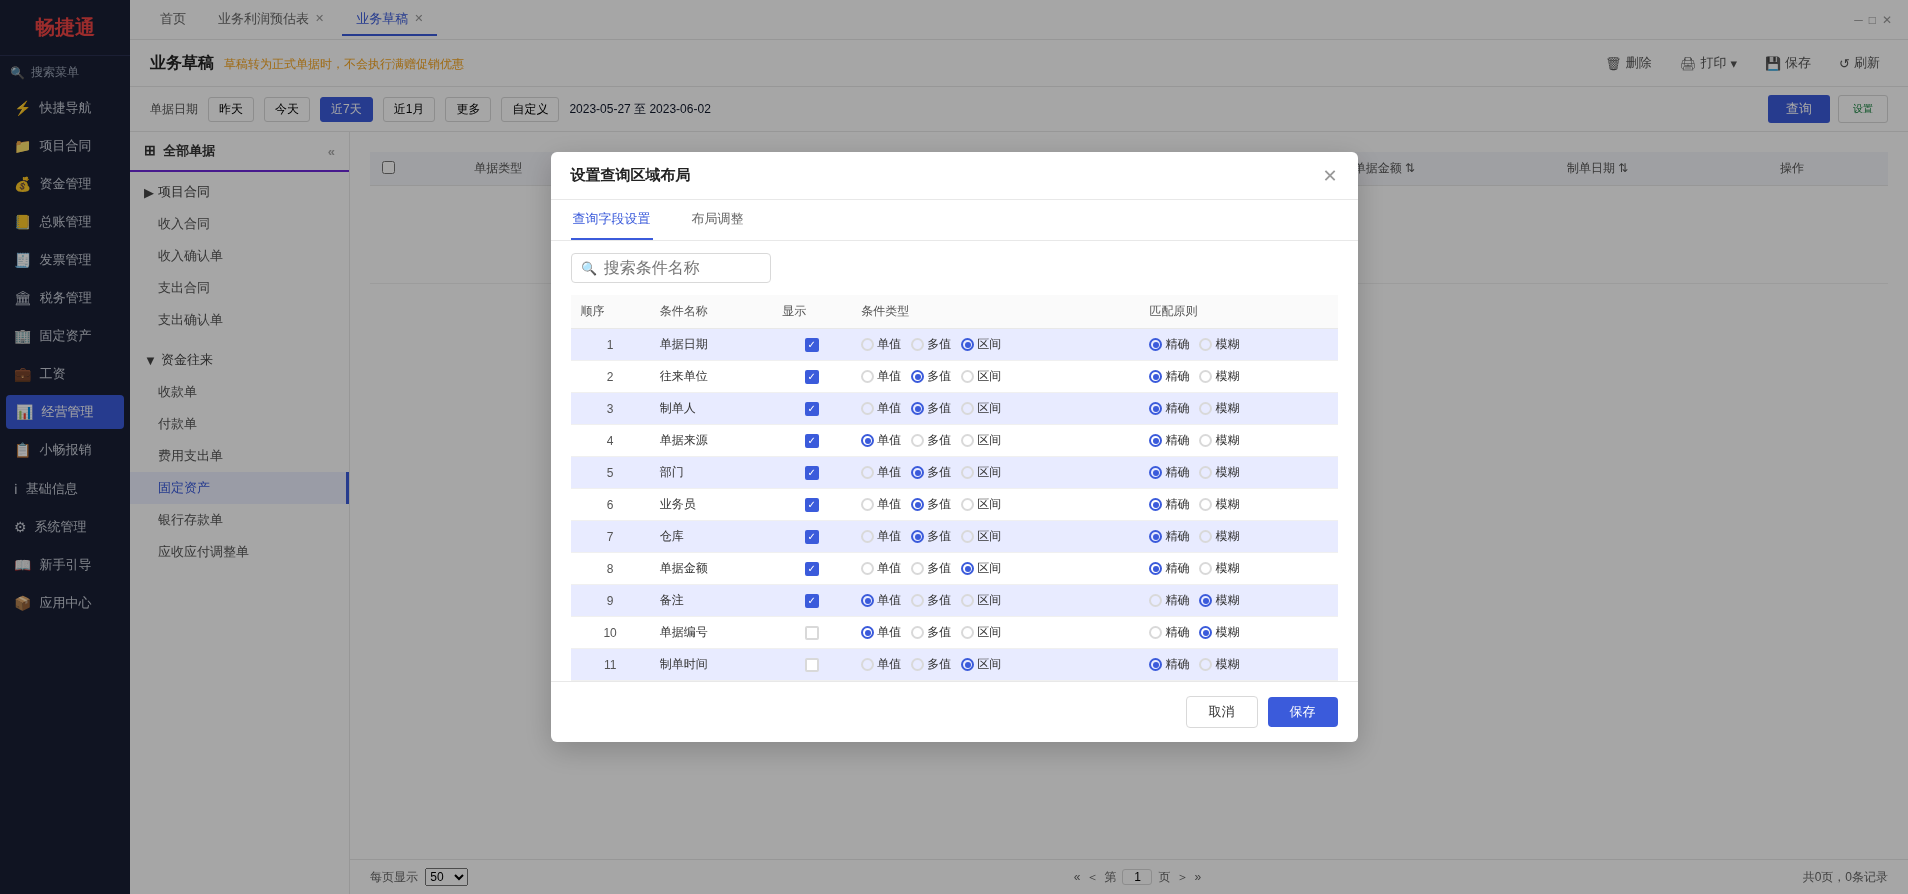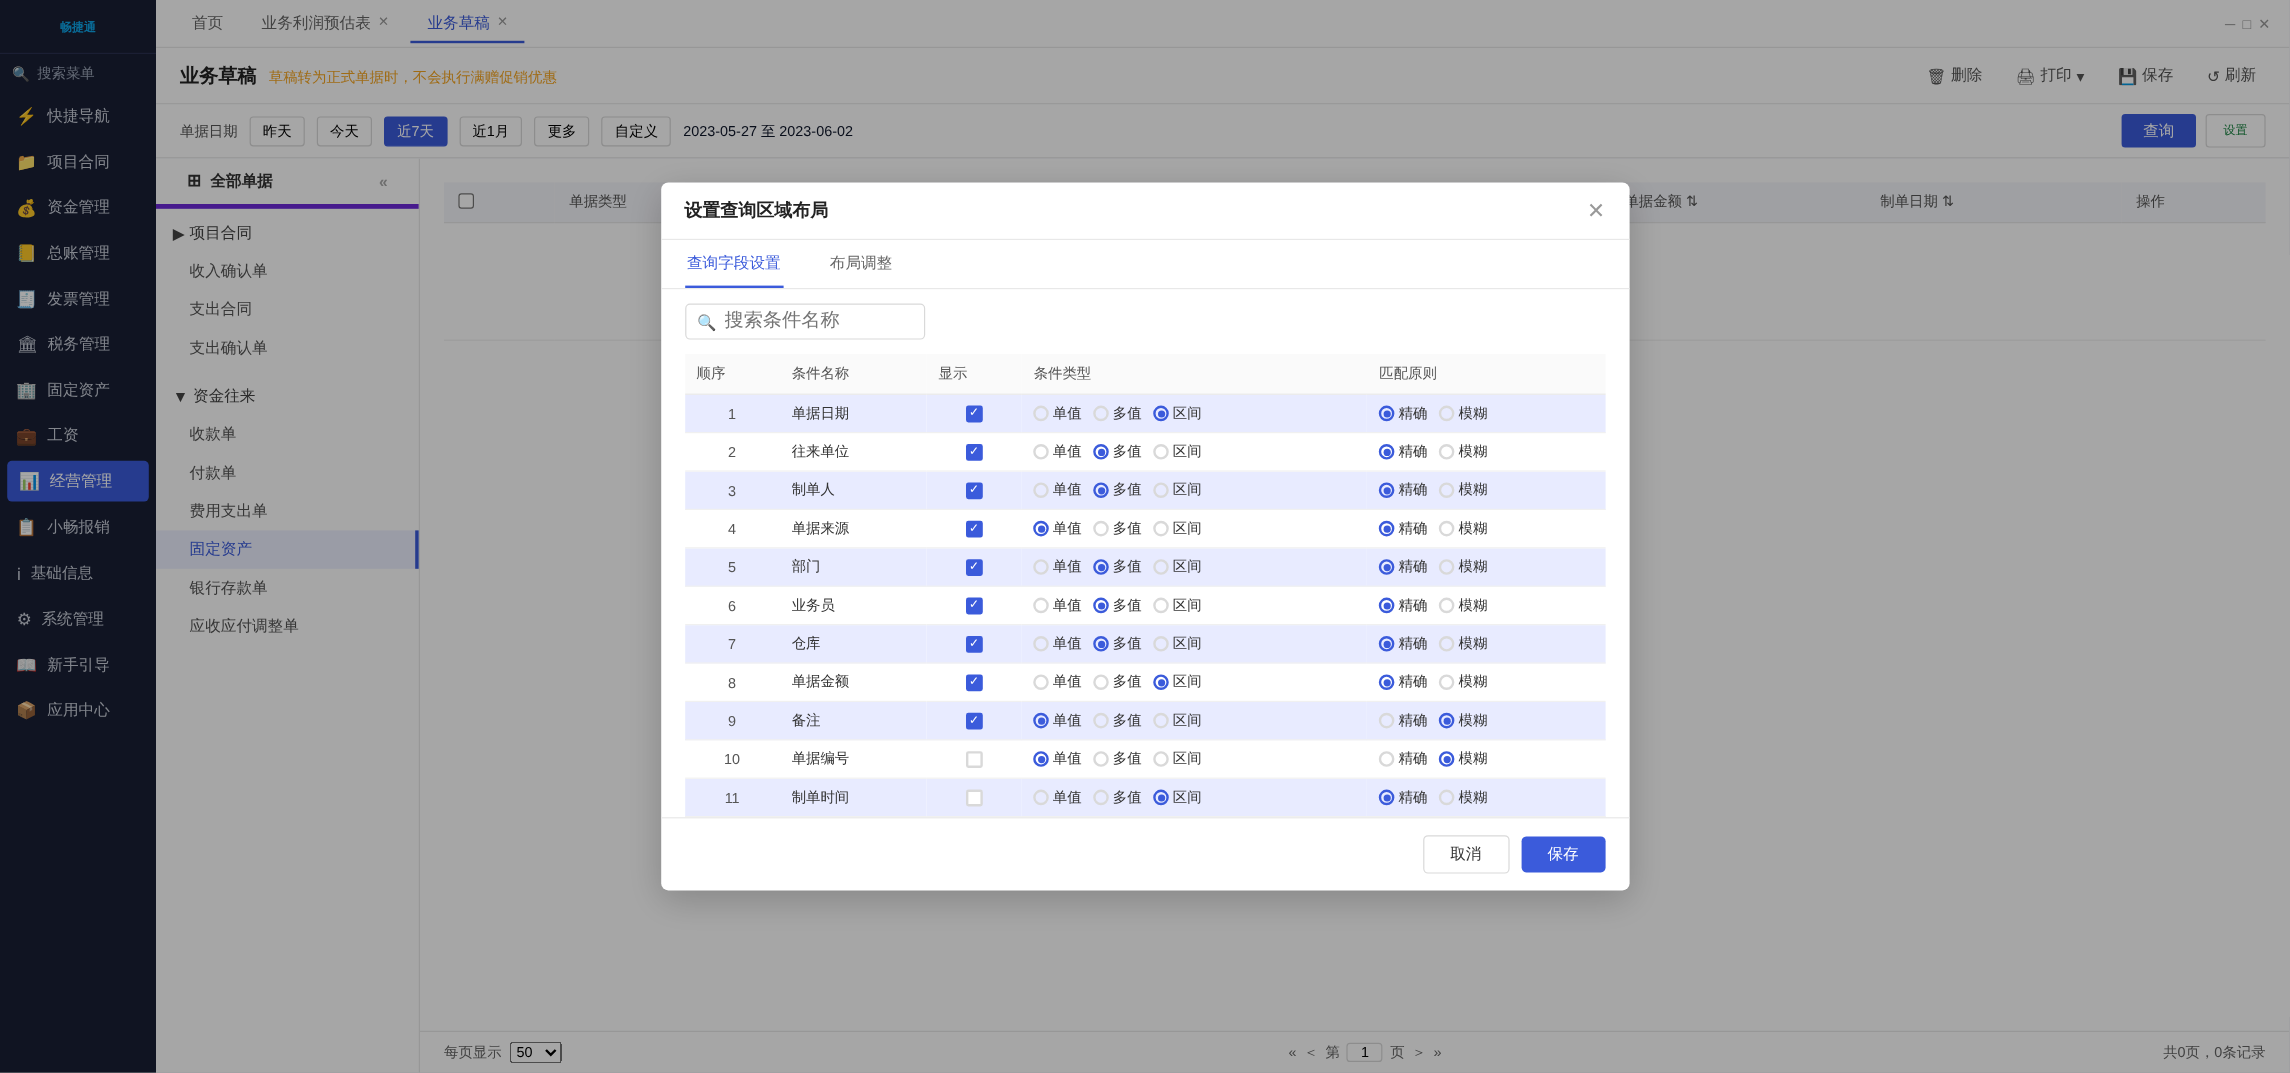--- a/index.html
+++ b/index.html
@@ -4,21 +4,21 @@
   <style>
     * { box-sizing: border-box; margin: 0; padding: 0; }
     body { font-family: "Microsoft YaHei", "PingFang SC", sans-serif; font-size: 13px; background: #f0f2f5; color: #333; }
 
     
     .app-layout { display: flex; height: 894px; overflow: hidden; }
 
     
     .sidebar { width: 130px; background: #1a2035; color: #c8cdd8; display: flex; flex-direction: column; flex-shrink: 0; }
     .sidebar-logo { padding: 14px 0; text-align: center; border-bottom: 1px solid #2a3150; }
-    .sidebar-logo span { font-size: 10px; font-weight: bold; color: #0ea5e9; }
+    .sidebar-logo span { font-size: 20px; font-weight: bold; color: #ef4444; }
     .sidebar-search { display: flex; align-items: center; padding: 8px 10px; gap: 6px; cursor: pointer; font-size: 12px; color: #9aa3b5; }
     .sidebar-item { display: flex; align-items: center; padding: 10px 14px; gap: 8px; cursor: pointer; font-size: 13px; color: #c8cdd8; }
     .sidebar-item.active { background: #3b5bdb; color: #fff; border-radius: 4px; margin: 2px 6px; padding: 8px 10px; }
     .sidebar-item .icon { font-size: 14px; }
 
     
     .main-area { flex: 1; display: flex; flex-direction: column; overflow: hidden; }
 
     
     .top-tabs { display: flex; align-items: center; background: #fff; border-bottom: 1px solid #e8e8e8; padding: 0 16px; height: 40px; justify-content: space-between; }
@@ -42,21 +42,21 @@
     .filter-btn { padding: 3px 10px; border-radius: 3px; border: 1px solid #d9d9d9; background: #fff; cursor: pointer; font-size: 12px; }
     .filter-btn.active { background: #3b5bdb; color: #fff; border-color: #3b5bdb; }
     .date-range { font-size: 12px; color: #0f172a; }
     .action-btns { margin-left: auto; display: flex; gap: 8px; }
     .btn-query { background: #3b5bdb; color: #fff; border: none; padding: 5px 18px; border-radius: 3px; cursor: pointer; font-size: 13px; }
     .btn-set { background: #fff; color: #15803d; border: 1px solid #d9d9d9; padding: 5px 14px; border-radius: 3px; cursor: pointer; font-size: 10px; }
 
     
     .content-area { flex: 1; display: flex; overflow: hidden; background: #f5f6fa; }
     .left-panel { width: 220px; background: #fff; border-right: 1px solid #e8e8e8; overflow-y: auto; flex-shrink: 0; }
-    .left-panel-header { display: flex; align-items: center; justify-content: space-between; padding: 10px 26px; font-weight: bold; font-size: 13px; border-bottom: 4px solid #6d28d9; }
+    .left-panel-header { display: flex; align-items: center; justify-content: space-between; padding: 10px 14px; font-weight: bold; font-size: 13px; border-bottom: 2px solid #6d28d9; }
     .left-panel-group { padding: 4px 0; }
     .left-panel-group-title { display: flex; align-items: center; gap: 4px; padding: 7px 14px; font-size: 13px; color: #444; cursor: pointer; }
     .left-panel-item { padding: 7px 28px; font-size: 13px; color: #555; cursor: pointer; }
     .left-panel-item.active { background: #edf0ff; color: #3b5bdb; border-right: 3px solid #3b5bdb; }
 
     
     .right-area { flex: 1; overflow: hidden; display: flex; flex-direction: column; }
 
     
     .data-table { width: 100%; border-collapse: collapse; font-size: 12px; background: #fff; }
@@ -248,20 +248,21 @@
             <span style="font-size:14px; margin-right:4px;">⊞</span>
             <span>全部单据</span>
           </span>
           <span style="cursor:pointer; color:#aaa;">«</span>
         </div>
         <div class="left-panel-group">
           <div class="left-panel-group-title">
             <span>▶</span>
             <span>项目合同</span>
           </div>
+          <div class="left-panel-item">收入合同</div>
           <div class="left-panel-item">收入确认单</div>
           <div class="left-panel-item">支出合同</div>
           <div class="left-panel-item">支出确认单</div>
         </div>
         <div class="left-panel-group">
           <div class="left-panel-group-title">
             <span>▼</span>
             <span>资金往来</span>
           </div>
           <div class="left-panel-item">收款单</div>

